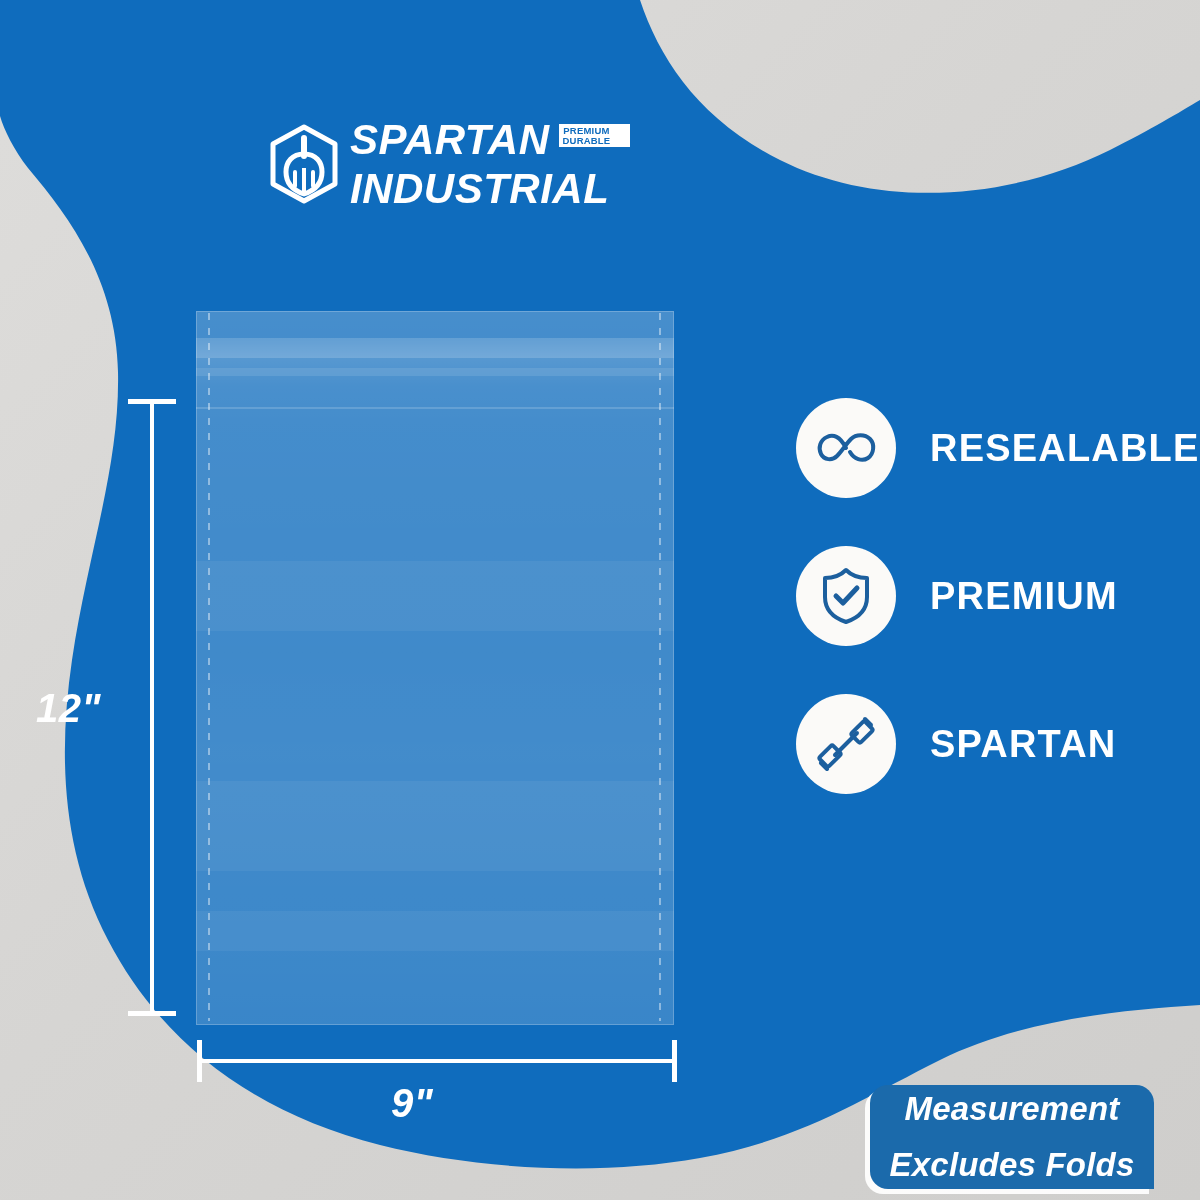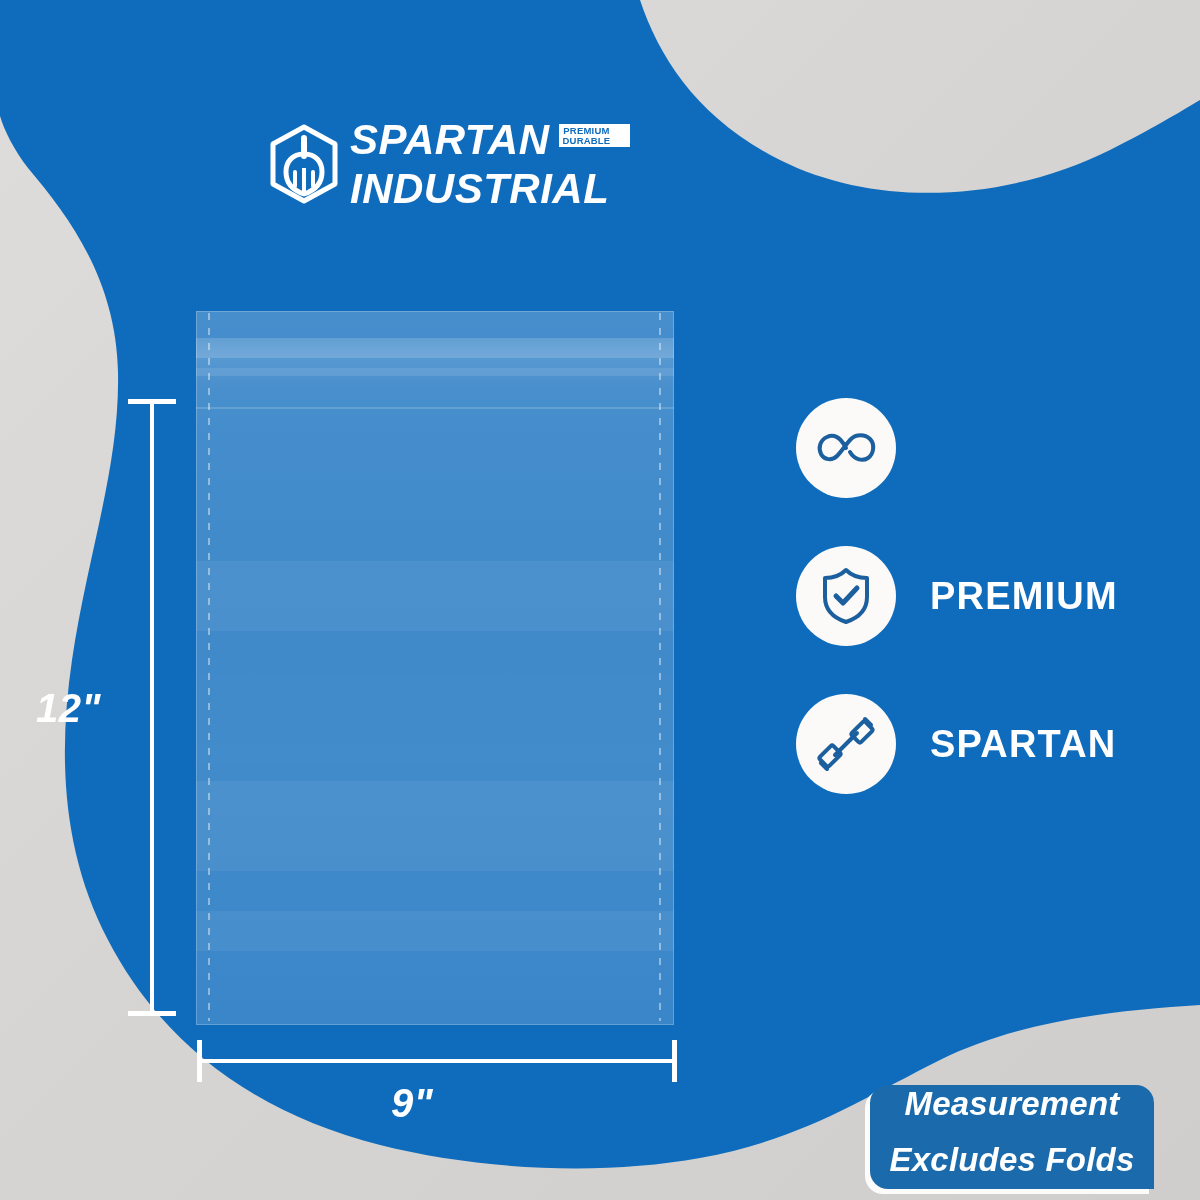--- a/index.html
+++ b/index.html
@@ -233,20 +233,21 @@
     left: 870px;
     top: 1085px;
     width: 284px;
     height: 104px;
     background: #1b6aab;
     border-radius: 18px 18px 0 18px;
     box-shadow: -5px 5px 0 0 rgba(255,255,255,0.92);
     display: flex;
     flex-direction: column;
     align-items: center;
+    justify-content: center;
     line-height: 1.16;
     gap: 18px;
   }
   .note-line {
     color: #ffffff;
     font-size: 33px;
     font-weight: 700;
     font-style: italic;
     letter-spacing: 0.2px;
     white-space: nowrap;
@@ -311,20 +312,21 @@
 
   <div class="features">
 
     <div class="feature">
       <div class="feature-icon">
         <svg width="62" height="36" viewBox="0 0 62 36">
           <path d="M31 18 C25 6 18 4 12 7 C5 10 3 18 6 24 C9 30 17 31 22 26 C27 21 31 14 36 9
                    C41 4 50 4 55 9 C60 14 59 24 53 28 C47 32 39 29 35 22" fill="none" stroke="#1c5f9e" stroke-width="4" stroke-linecap="round" stroke-linejoin="round"></path>
         </svg>
       </div>
+      <span class="feature-label">RESEALABLE</span>
     </div>
 
     <div class="feature">
       <div class="feature-icon">
         <svg width="52" height="58" viewBox="0 0 52 58">
           <path d="M26 3 C20 9 12 11 5 11 L5 30 C5 43 14 51 26 55 C38 51 47 43 47 30 L47 11
                    C40 11 32 9 26 3 Z" fill="none" stroke="#1c5f9e" stroke-width="4" stroke-linejoin="round"></path>
           <path d="M16 29 L23 36 L37 21" fill="none" stroke="#1c5f9e" stroke-width="5" stroke-linecap="round" stroke-linejoin="round"></path>
         </svg>
       </div>

